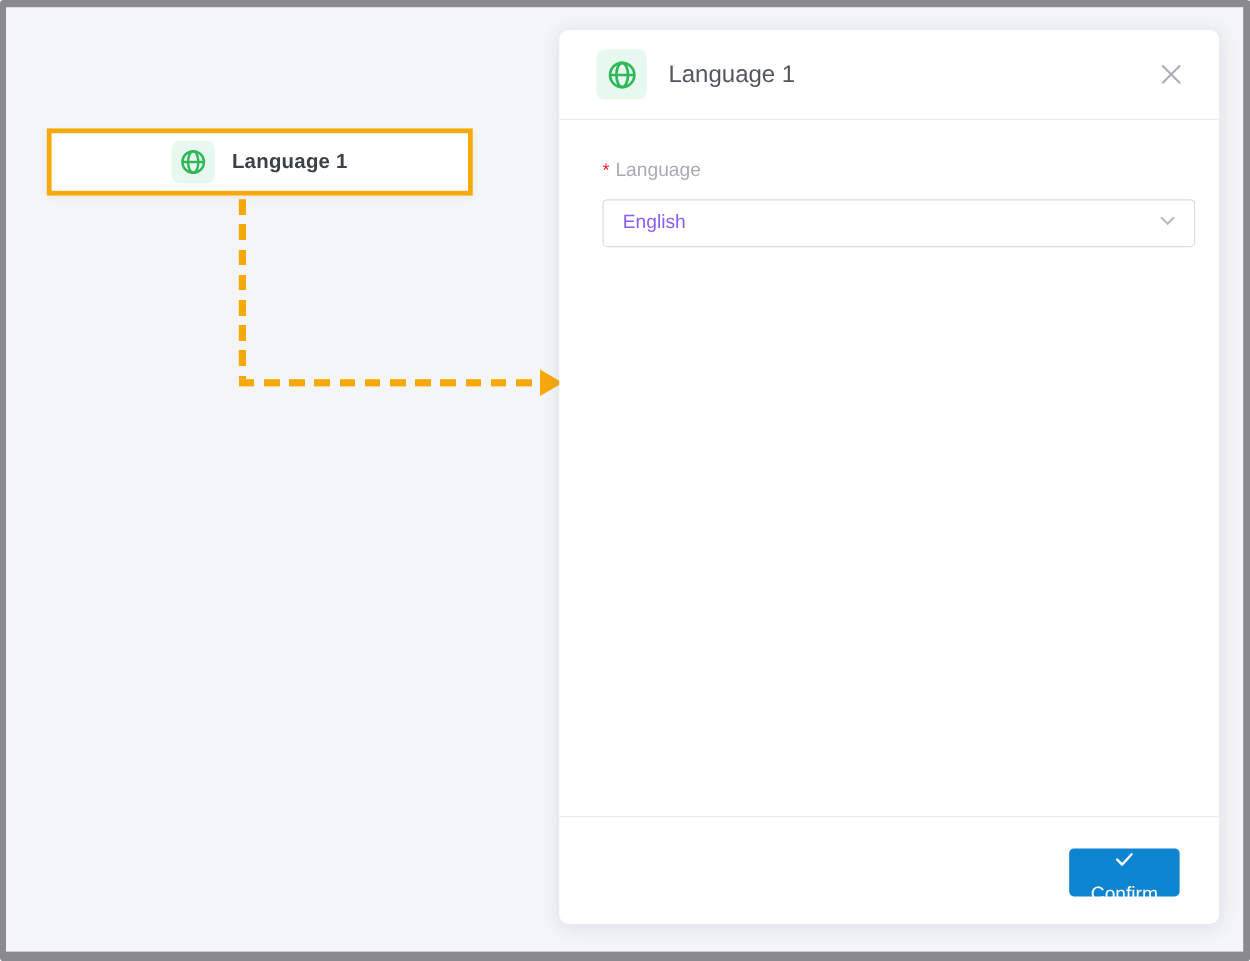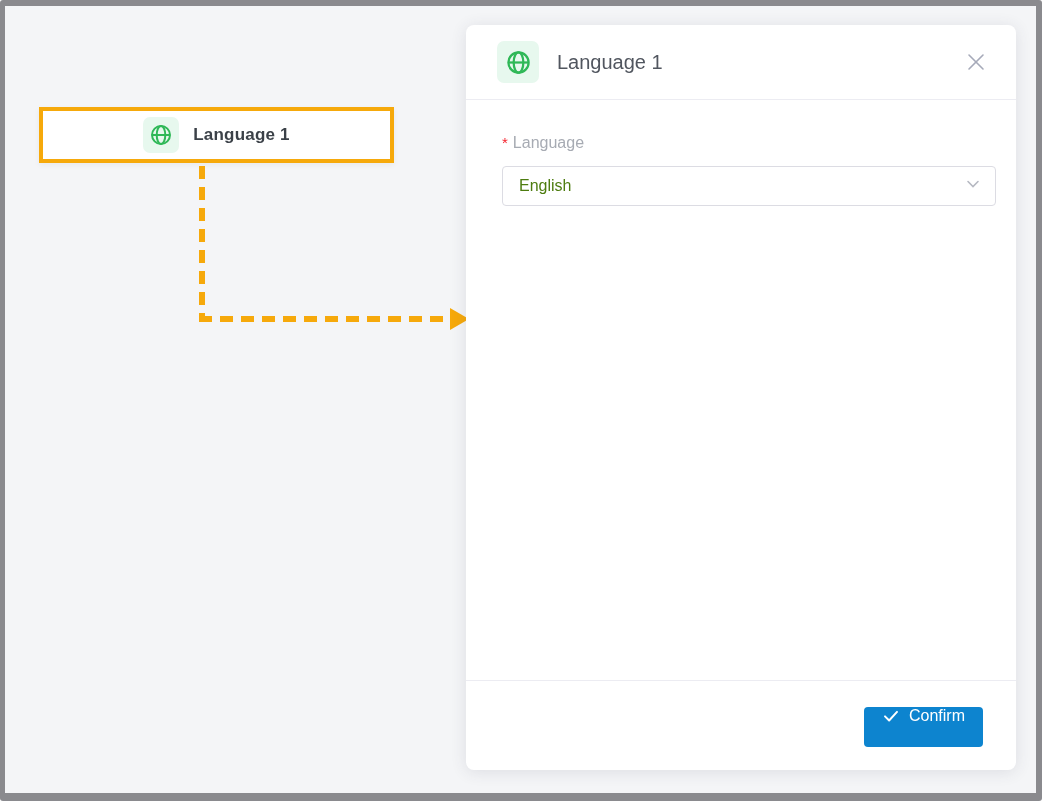--- a/index.html
+++ b/index.html
@@ -120,41 +120,42 @@
     border-radius: 4px;
     background: #ffffff;
     display: flex;
     align-items: center;
     padding: 0 14px 0 16px;
     cursor: pointer;
   }
   .select-value {
     flex: 1;
     font-size: 16px;
-    color: #4d7c0f;
+    color: #8b5cf6;
   }
 
   .panel-footer {
     position: absolute;
     left: 0; right: 0; bottom: 0;
     height: 90px;
     border-top: 1px solid #ececf2;
   }
   .confirm-btn {
     position: absolute;
     right: 33px; top: 26px;
     height: 40px;
     padding: 0 18px;
     background: #0d84cf;
     border: none;
     border-radius: 4px;
     display: flex;
-    align-items: flex-start;
+    align-items: center;
     gap: 9px;
     cursor: pointer;
+    flex-direction: column;
   }
   .confirm-label {
     color: #ffffff;
     font-size: 16px;
   }
 </style>
 </head>
 <body>
 
 <div class="frame">

